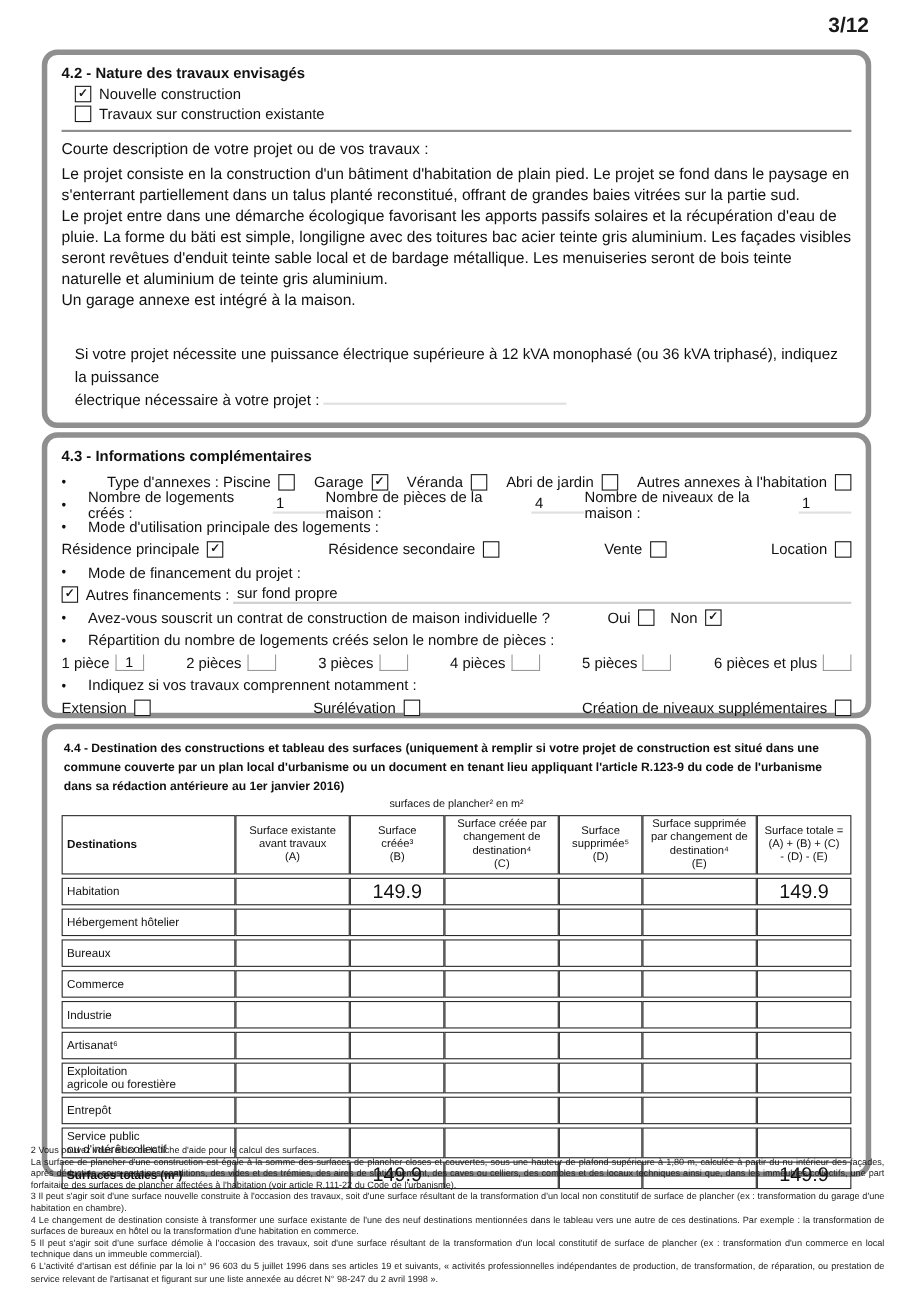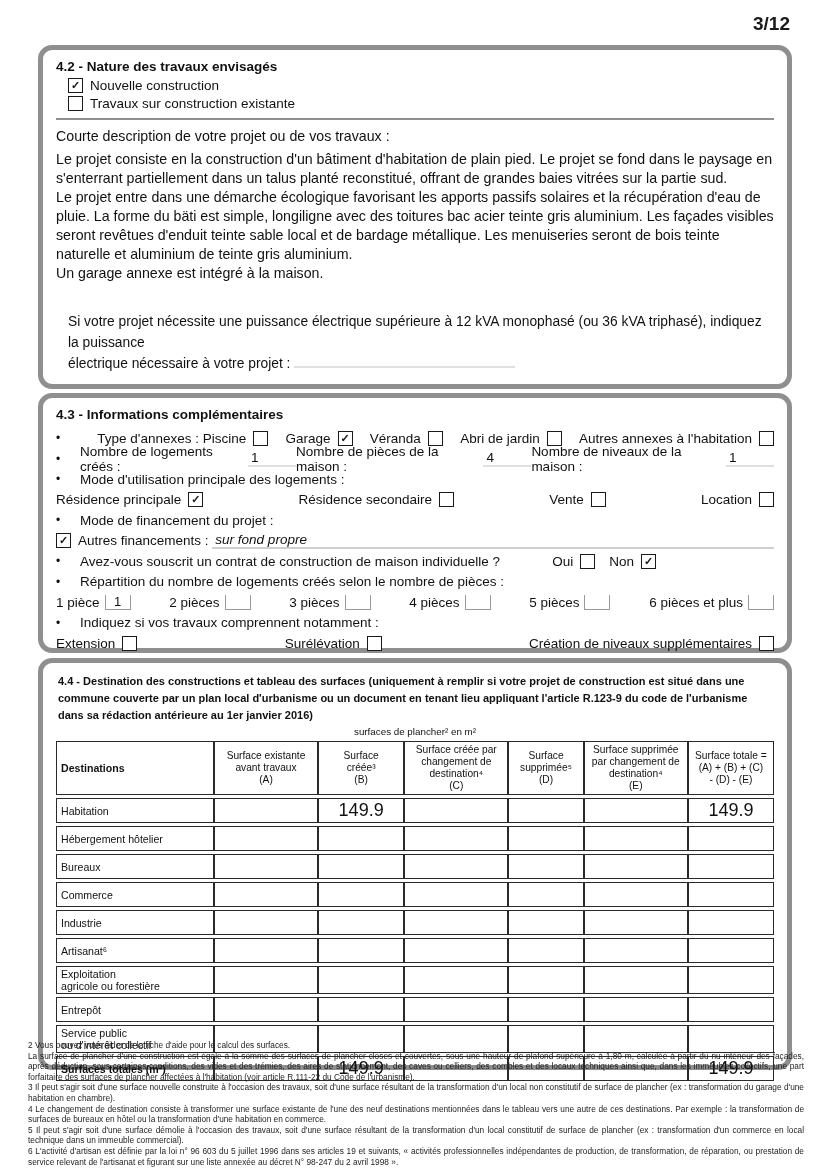--- a/index.html
+++ b/index.html
@@ -20,21 +20,21 @@
   .hr{border:none;border-top:2px solid #8f8f8f;margin:7px 0 8px 0;}
   .desc-label{font-size:14.2px;margin:2px 0 6px 0;}
   .desc p{font-size:14.2px;line-height:19px;margin:0;}
   .power{position:absolute;left:25px;right:13px;bottom:10px;font-size:13.8px;line-height:21px;}
   .fill{display:inline-block;border-bottom:2px solid #e0e0e0;min-width:42px;padding:0 3px;font-size:13.5px;}
   .fill.long{min-width:215px;}
   .row{display:flex;align-items:center;font-size:13.5px;height:20.5px;}
   .row .bullet{width:24px;flex:0 0 auto;font-size:12px;}
   .row .seg{display:flex;align-items:center;}
   .spread{justify-content:space-between;}
-  .grow{flex:1;font-style:italic;}
+  .grow{flex:1;}
   .comb{display:inline-block;width:24px;height:14px;margin-left:5px;border-left:1.5px solid #9a9a9a;border-right:1.5px solid #9a9a9a;border-bottom:1.5px solid #9a9a9a;text-align:center;font-size:13px;line-height:14px;}
   .s44-title{font-size:11px;font-weight:700;line-height:17px;margin:3px 0 2px 2px;}
   .tbl-caption{text-align:center;font-size:9.8px;margin:0 0 1px 0;}
   table.surf{width:100%;border-collapse:separate;border-spacing:0 3px;table-layout:fixed;}
   table.surf td,table.surf th{border:1px solid #2a2a2a;padding:1px 4px;overflow:hidden;}
   table.surf th{font-weight:400;font-size:10.2px;line-height:12px;text-align:center;vertical-align:middle;height:50px;white-space:pre-line;}
   table.surf th.dest{font-weight:700;text-align:left;font-size:10.6px;}
   table.surf td{height:21px;font-size:10.6px;vertical-align:middle;white-space:pre-line;}
   table.surf td.val{text-align:center;font-size:18px;}
   table.surf tr.totals td.lab{font-weight:700;}

